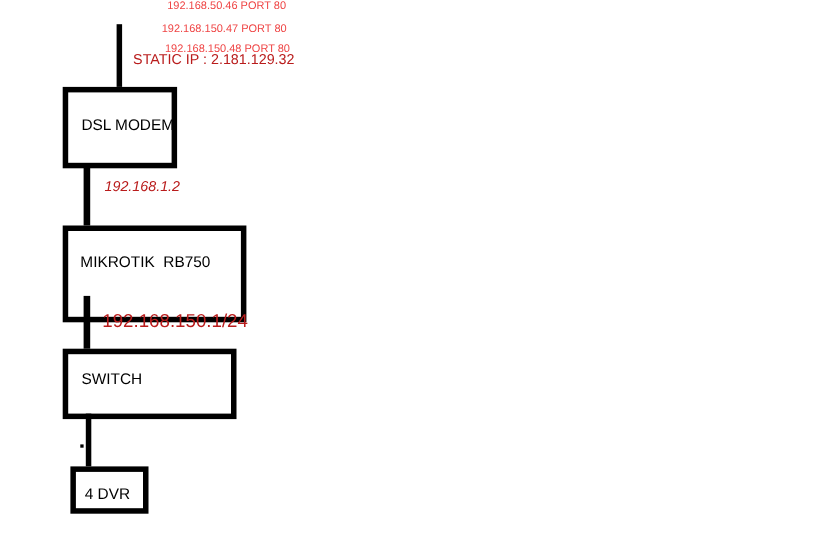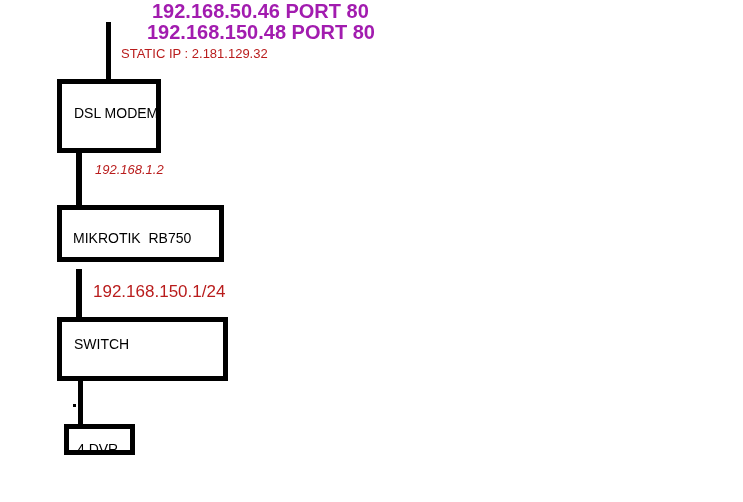--- a/index.html
+++ b/index.html
@@ -40,43 +40,43 @@
   }
   #node-modem .node-label {
     left: 12px;
     top: 21px;
     font-size: 14px;
   }
   #node-router {
     left: 57px;
     top: 205px;
     width: 167px;
-    height: 57px;
+    height: 88px;
   }
   #node-router .node-label {
     left: 11px;
     top: 20px;
     font-size: 14px;
   }
   #node-switch {
     left: 57px;
     top: 317px;
-    width: 171px;
+    width: 158px;
     height: 64px;
   }
   #node-switch .node-label {
     left: 12px;
     top: 14px;
     font-size: 14px;
   }
   #node-dvr {
     left: 64px;
     top: 424px;
     width: 71px;
-    height: 31px;
+    height: 43px;
     padding-left: 29px;
   }
   #node-dvr .node-label {
     left: 8px;
     top: 12px;
     font-size: 14px;
   }
   
   .link {
     position: absolute;
@@ -140,24 +140,23 @@
   
   #label-dvr-list {
     left: 0;
     top: 417px;
     width: 743px;
     height: 80px;
   }
   #label-dvr-list .dvr-line {
     position: absolute;
     white-space: pre;
-    color: #a21caf;
-    font-family: "Liberation Sans", sans-serif;
-    font-size: 20px;
-    font-weight: bold;
+    color: #ef4444;
+    font-family: "Liberation Sans", sans-serif;
+    font-size: 10px;
   }
   #label-dvr-list .dvr-line:nth-child(1) { left: 152px; top: 0px; }
   #label-dvr-list .dvr-line:nth-child(2) { left: 147px; top: 21px; }
   #label-dvr-list .dvr-line:nth-child(3) { left: 150px; top: 39px; }
   #label-dvr-list .dvr-line:nth-child(4) { left: 158px; top: 56px; }
 </style>
 </head>
 <body>
 
 <div id="canvas">
@@ -186,16 +185,17 @@
 
   <div class="link" id="link-switch-dvr"></div>
   <div class="link" id="link-switch-dvr-tick"></div>
 
   <div class="node" id="node-dvr">
     <span class="node-label">4 DVR</span>
   </div>
 
   <div id="label-dvr-list">
     <span class="dvr-line">192.168.50.46 PORT 80</span>
+    <span class="dvr-line">192.168.150.47 PORT 80</span>
     <span class="dvr-line">192.168.150.48 PORT 80</span>
   </div>
 
 </div>
 
 </body></html>

